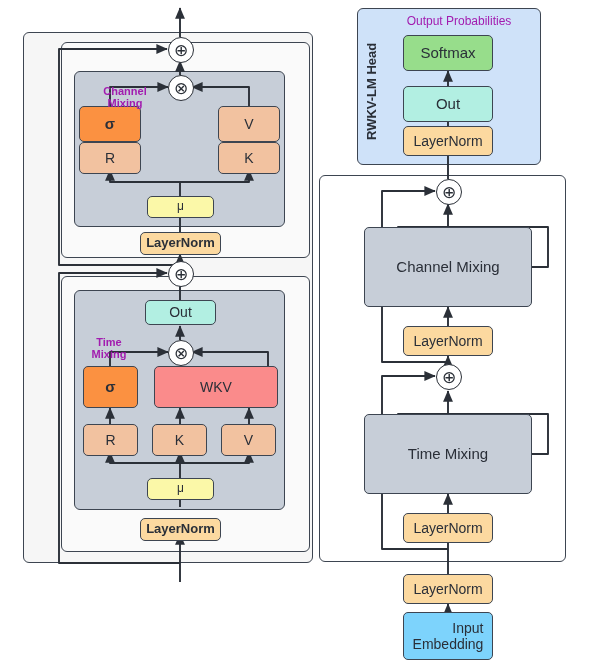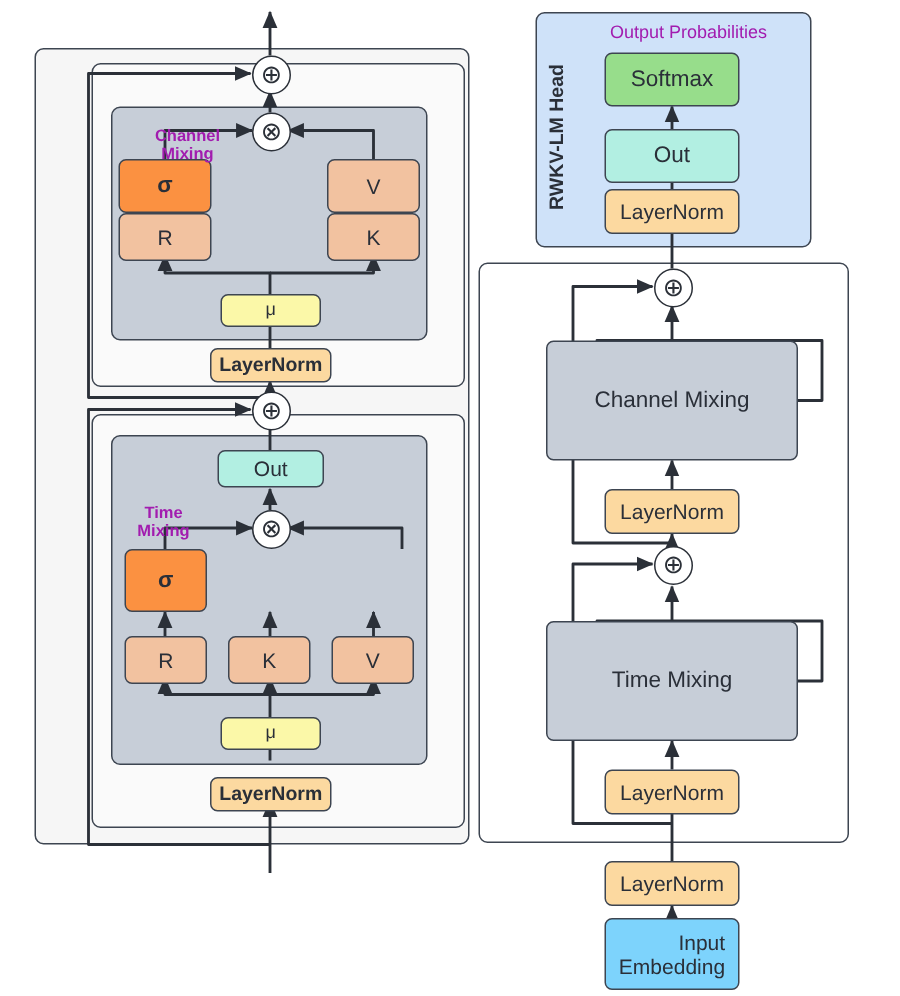--- a/index.html
+++ b/index.html
@@ -150,20 +150,21 @@
 
   <div class="op" style="left:168px;top:37px;">⊕</div>
   <div class="op" style="left:168px;top:75px;">⊗</div>
 
   <div class="panel" style="left:74px;top:290px;width:211px;height:220px;background:#c7ced8;"></div>
   <div class="plain-label" style="left:78px;top:299px;width:62px;height:34px;font-size:11px;font-weight:bold;margin-top:32px;">Time
 Mixing</div>
 
   <div class="node" style="left:145px;top:300px;width:71px;height:25px;background:#b2efe2;font-size:14px;">Out</div>
   <div class="node" style="left:83px;top:366px;width:55px;height:42px;background:#fb9141;font-size:15px;font-weight:bold;">σ</div>
+  <div class="node" style="left:154px;top:366px;width:124px;height:42px;background:#fa8b8b;font-size:14px;">WKV</div>
   <div class="node" style="left:83px;top:424px;width:55px;height:32px;background:#f2c2a0;font-size:14px;">R</div>
   <div class="node" style="left:152px;top:424px;width:55px;height:32px;background:#f2c2a0;font-size:14px;">K</div>
   <div class="node" style="left:221px;top:424px;width:55px;height:32px;background:#f2c2a0;font-size:14px;">V</div>
   <div class="node" style="left:147px;top:478px;width:67px;height:22px;background:#fbf8a8;font-size:12px;">μ</div>
   <div class="node" style="left:140px;top:518px;width:81px;height:23px;background:#fcd9a0;font-size:13px;font-weight:bold;">LayerNorm</div>
 
   <div class="op" style="left:168px;top:261px;">⊕</div>
   <div class="op" style="left:168px;top:340px;">⊗</div>
 
   <div class="panel" style="left:357px;top:8px;width:184px;height:157px;background:#cfe2f9;"></div>

